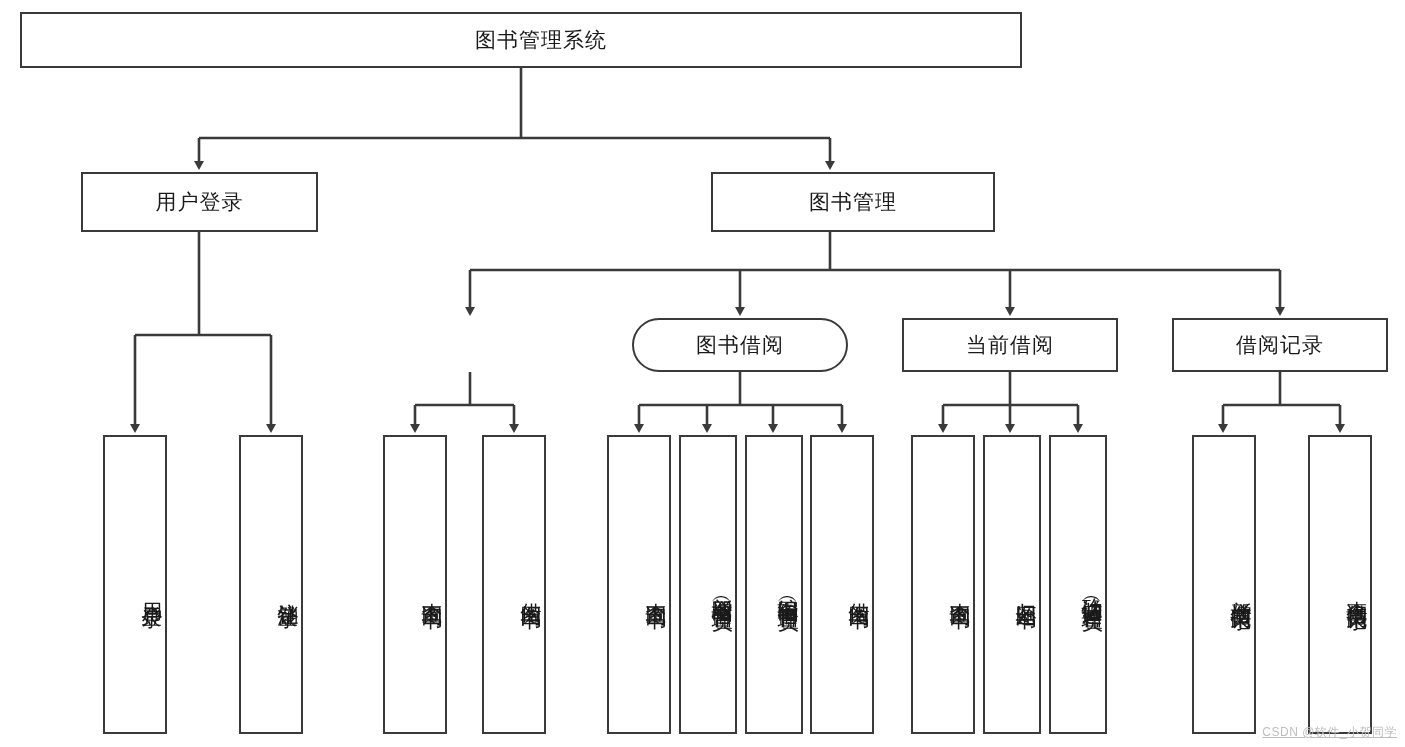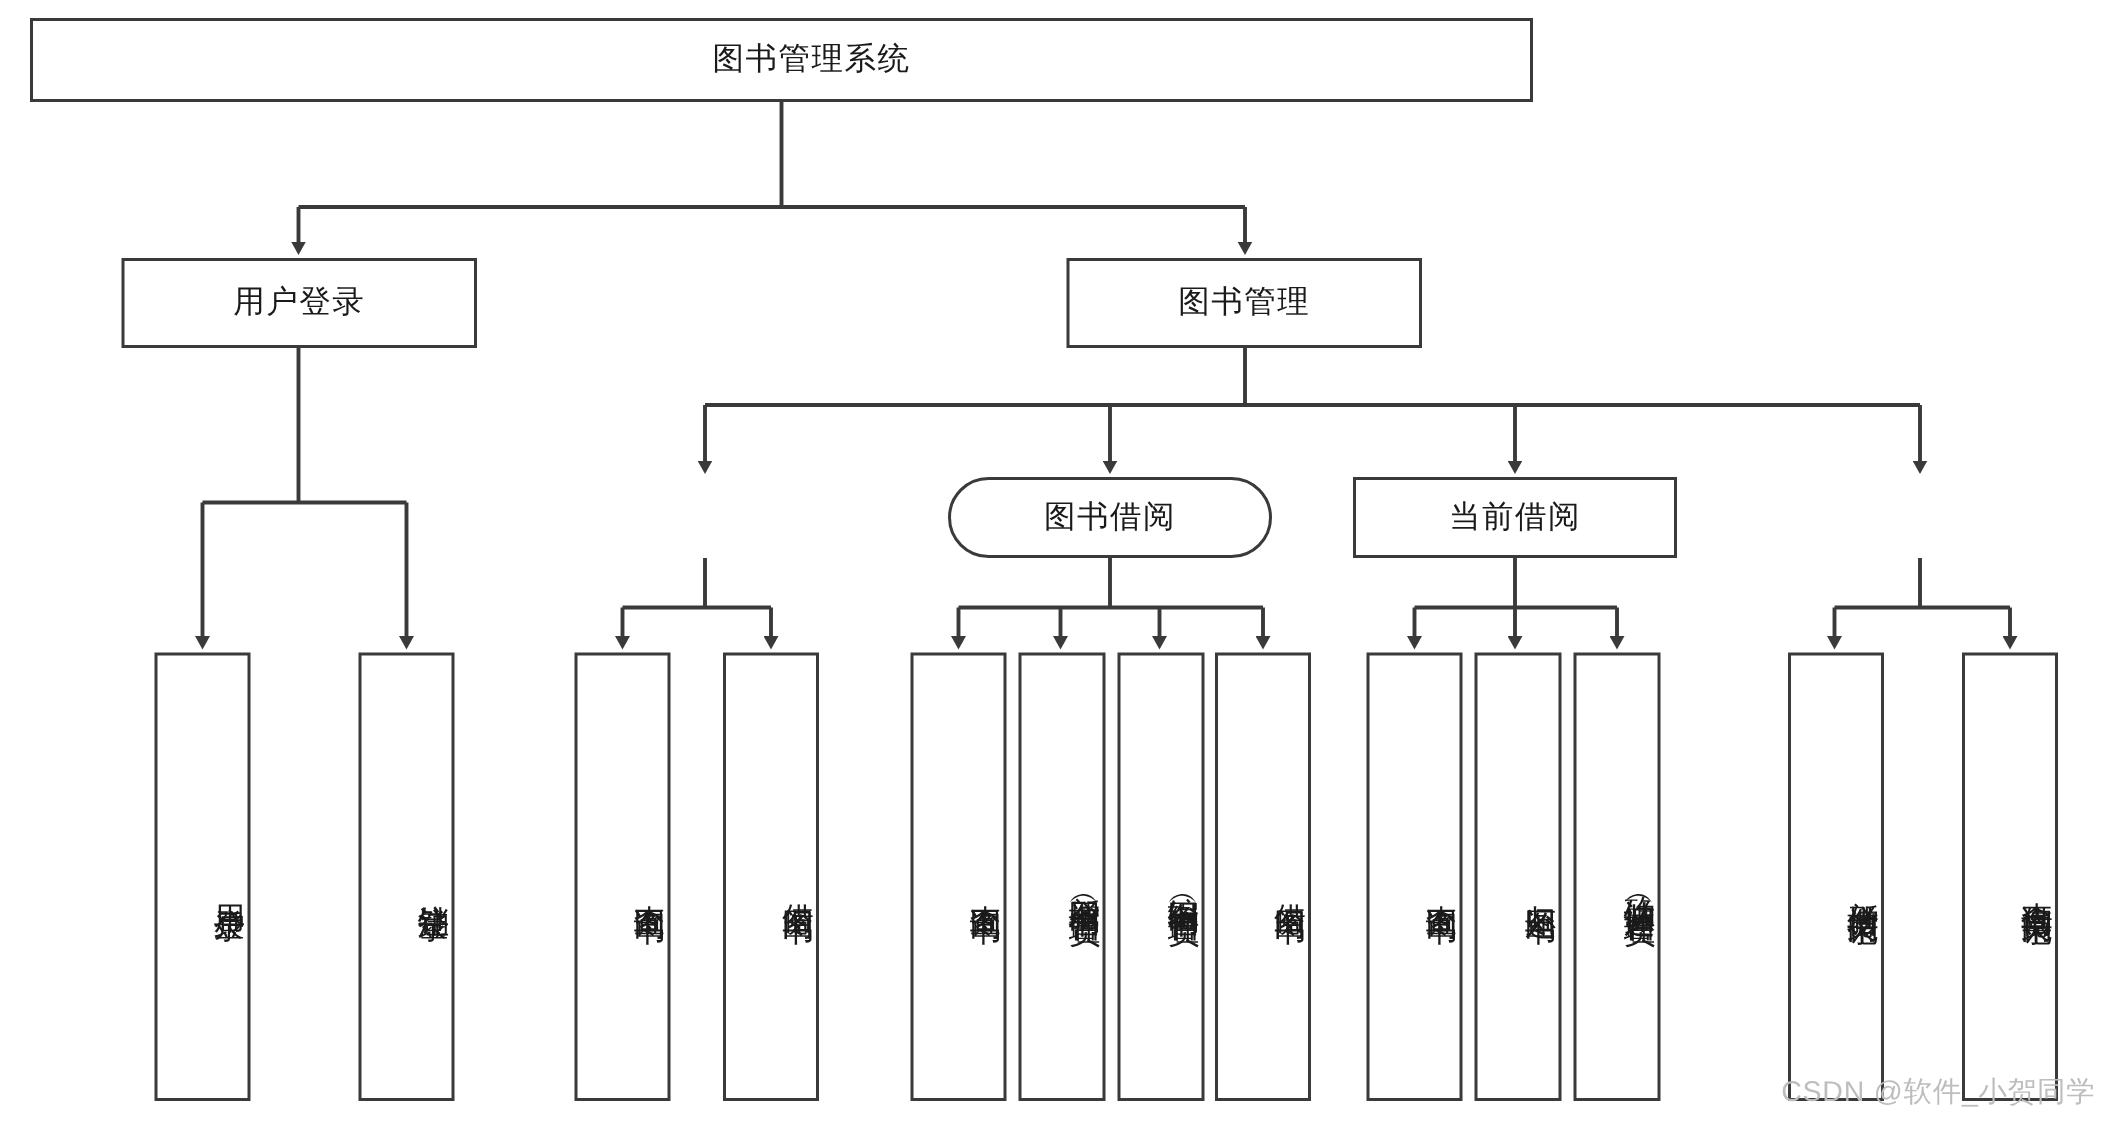--- a/index.html
+++ b/index.html
@@ -51,24 +51,25 @@
   }
   .node.vert span {
     writing-mode: vertical-rl;
     text-orientation: upright;
     white-space: nowrap;
   }
   #watermark {
     position: absolute;
     right: 8px;
     bottom: 6px;
-    font-size: 19px;
+    font-size: 12px;
     color: #bdbdbd;
     letter-spacing: 0.5px;
     white-space: nowrap;
+    text-decoration: underline;
   }
 </style>
 </head>
 <body>
 
 <div id="canvas">
 
   <svg class="wires" viewBox="0 0 1405 747">
     <defs>
       <marker id="arrow" markerWidth="10" markerHeight="10" refX="3" refY="5" orient="auto" markerUnits="userSpaceOnUse">
@@ -119,29 +120,32 @@
     </g>
   </svg>
 
   <div class="node horiz" style="left:20px; top:12px; width:1002px; height:56px;padding-left:40px;">
     <span>图书管理系统</span>
   </div>
 
   <div class="node horiz" style="left:81px; top:172px; width:237px; height:60px;">
     <span>用户登录</span>
   </div>
-  <div class="node horiz" style="left:711px; top:172px; width:237px; height:60px;">
+  <div class="node horiz" style="left:711px; top:172px; width:284px; height:60px;">
     <span>图书管理</span>
   </div>
 
   <div class="node horiz" style="left:632px; top:318px; width:216px; height:54px;border-radius:27px;">
     <span>图书借阅</span>
   </div>
   <div class="node horiz" style="left:902px; top:318px; width:216px; height:54px;">
     <span>当前借阅</span>
+  </div>
+  <div class="node horiz" style="left:1172px; top:318px; width:216px; height:54px;">
+    <span>借阅记录</span>
   </div>
 
   <div class="node vert" style="left:103px; top:435px; width:64px; height:299px;">
     <span>用户登录</span>
   </div>
   <div class="node vert" style="left:239px; top:435px; width:64px; height:299px;">
     <span>注销登录</span>
   </div>
 
   <div class="node vert" style="left:383px; top:435px; width:64px; height:299px;">

